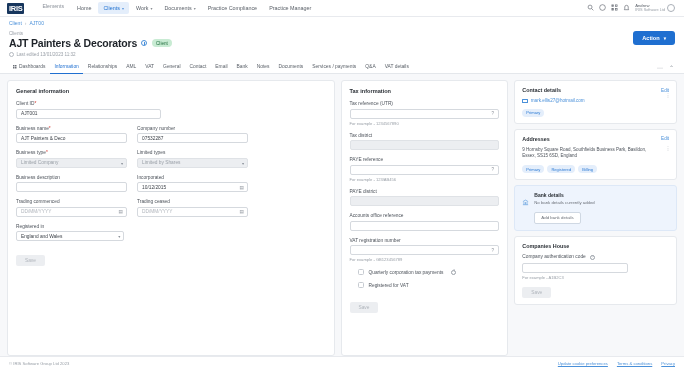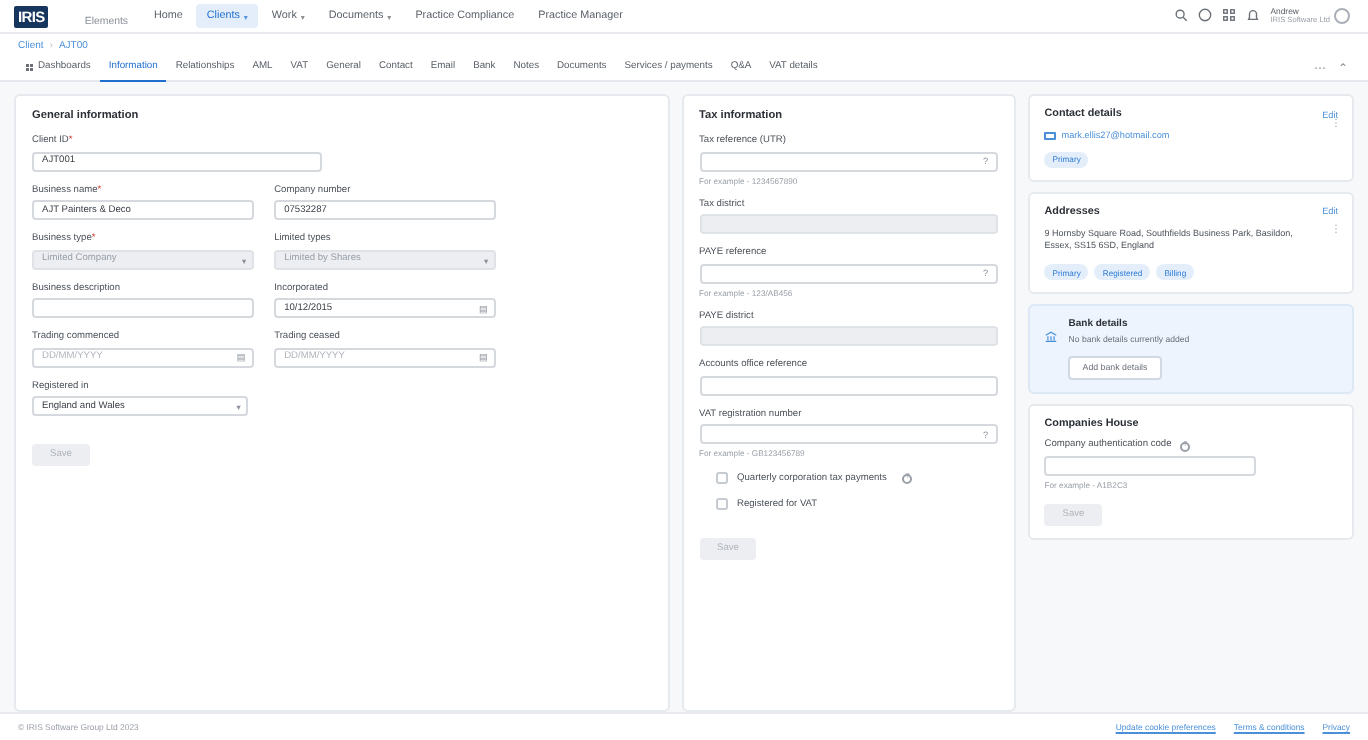--- a/index.html
+++ b/index.html
@@ -10,21 +10,21 @@
     color: #31343a;
     overflow: hidden;
   }
   .app { width: 684px; height: 370px; position: relative; display: flex; flex-direction: column; background: #f7f8fa; }
 
   
   .topnav {
     height: 17px; background: #fff; border-bottom: 1px solid #e8eaee;
     display: flex; align-items: center; padding: 0 7px; gap: 0px; flex: 0 0 auto;
   }
-  .brand { display: flex; align-items: flex-end; gap: 18px; margin-right: 8px; }
+  .brand { display: flex; align-items: flex-start; gap: 18px; margin-right: 8px; }
   .brand-logo {
     font-size: 7.5px; font-weight: bold; color: #17365d; letter-spacing: -0.3px;
     background: #17365d; color: #fff; padding: 1px 2px; border-radius: 1px;
   }
   .brand-sub { font-size: 5.2px; color: #8a9099; }
   .nav-items { display: flex; align-items: center; gap: 2px; }
   .nav-item {
     font-size: 5.4px; color: #5b6169; padding: 3px 5px; border-radius: 2px;
     display: flex; align-items: center; gap: 2px; white-space: nowrap; cursor: pointer;
   }
@@ -219,20 +219,36 @@
       </span>
     </div>
   </div>
 
   <div class="breadcrumb">
     <a>Client</a>
     <span class="bc-sep">›</span>
     <a>AJT00</a>
   </div>
 
+  <div class="pagehead">
+    <div class="ph-kicker">Clients</div>
+    <div class="ph-row">
+      <span class="ph-title">AJT Painters &amp; Decorators</span>
+      <span class="ph-icon"></span>
+      <span class="badge-green">Client</span>
+    </div>
+    <div class="ph-sub">
+      <span class="clock"></span>
+      <span>Last edited 13/01/2023 11:32</span>
+    </div>
+    <div class="action-btn">
+      <span>Action</span>
+      <span class="caret2">▾</span>
+    </div>
+  </div>
 
   <div class="tabbar">
     <div class="tab">
         <span class="tab-grid"></span>
         <span>Dashboards</span>
       </div>
     <div class="tab active">
         <span>Information</span>
       </div>
     <div class="tab">

